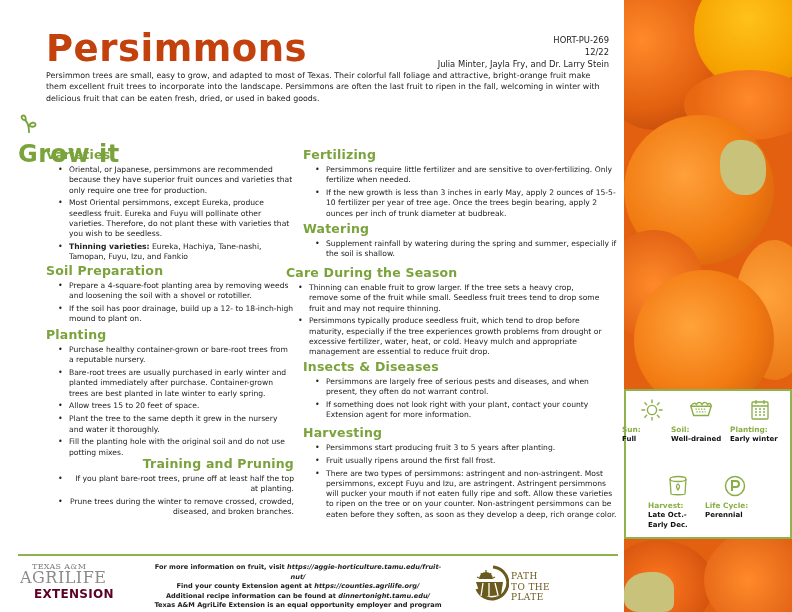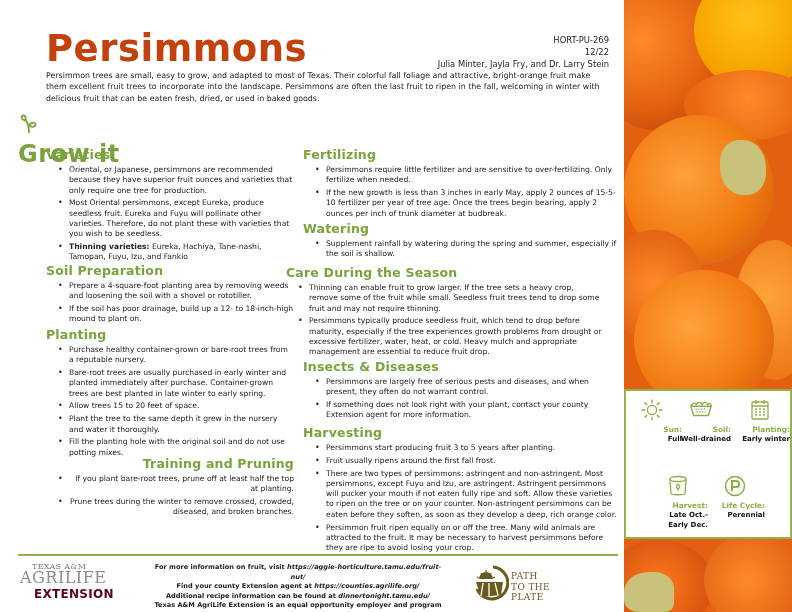--- a/index.html
+++ b/index.html
@@ -18,21 +18,21 @@
   .sec-title { font-size: 12.5px; font-weight: bold; color: #7aa33b; margin-bottom: 3px; letter-spacing: 0.2px; }
   ul.bullets { list-style: none; padding-left: 12px; }
   ul.bullets li { position: relative; padding-left: 11px; font-size: 7.6px; line-height: 10.3px; margin-bottom: 2.5px; color: #222; }
   ul.bullets li::before { content: "•"; position: absolute; left: 0; top: 0; font-size: 8px; }
   ul.bullets li b { font-weight: bold; }
 
   .photo { position: absolute; left: 624px; top: 0; width: 168px; height: 612px; overflow: hidden; background: #e2600f; }
   .photo .f { position: absolute; border-radius: 50%; }
 
   .info-box { position: absolute; left: 624px; top: 389px; width: 168px; height: 150px; background: #fff; border: 2px solid #8fb24f; }
-  .info-item { position: absolute; text-align: right; width: 60px; }
+  .info-item { position: absolute; text-align: left; width: 60px; }
   .info-item svg { display: block; margin: 0 auto 4px; }
   .info-label { font-size: 7.4px; font-weight: bold; color: #8aae45; line-height: 9px; }
   .info-value { font-size: 7px; font-weight: bold; color: #111; line-height: 10px; }
 
   .footer-rule { position: absolute; left: 18px; top: 554px; width: 600px; height: 2px; background: #8fb24f; }
   .agrilife { position: absolute; left: 20px; top: 561px; width: 95px; height: 40px; }
   .agrilife .l1 { font-family: "DejaVu Serif", serif; font-size: 8px; color: #7a7a7a; position: absolute; left: 12px; top: 1px; letter-spacing: 0.3px; }
   .agrilife .l2 { font-family: "DejaVu Serif", serif; font-size: 16px; color: #8a8a8a; position: absolute; left: 0; top: 7px; letter-spacing: 0.5px; }
   .agrilife .l3 { font-family: "DejaVu Sans", sans-serif; font-weight: bold; font-size: 12px; color: #5d0025; position: absolute; left: 14px; top: 26px; letter-spacing: 0.3px; }
   .footer-text { position: absolute; left: 150px; top: 563px; width: 296px; text-align: center; font-size: 6.6px; line-height: 9.6px; font-weight: bold; color: #222; }
@@ -126,21 +126,20 @@
     <li>If something does not look right with your plant, contact your county Extension agent for more information.</li>
   </ul>
 </div>
 
 <div class="section" style="left:303px; top:425px; width:316px;">
   <div class="sec-title">Harvesting</div>
   <ul class="bullets">
     <li>Persimmons start producing fruit 3 to 5 years after planting.</li>
     <li>Fruit usually ripens around the first fall frost.</li>
     <li>There are two types of persimmons: astringent and non-astringent. Most persimmons, except Fuyu and Izu, are astringent. Astringent persimmons will pucker your mouth if not eaten fully ripe and soft. Allow these varieties to ripen on the tree or on your counter. Non-astringent persimmons can be eaten before they soften, as soon as they develop a deep, rich orange color.</li>
-    <li>Persimmon fruit ripen equally on or off the tree. Many wild animals are attracted to the fruit. It may be necessary to harvest persimmons before they are ripe to avoid losing your crop.</li>
   </ul>
 </div>
 
 <div class="photo">
   <div class="f" style="left:-30px; top:-20px; width:120px; height:150px; background: radial-gradient(circle at 40% 40%, #ff8a2a, #e2600f 60%, #b3410a);"></div>
   <div class="f" style="left:70px; top:-30px; width:120px; height:120px; background: radial-gradient(circle at 45% 40%, #ffc21a, #f6a200 60%, #d98000);"></div>
   <div class="f" style="left:60px; top:70px; width:130px; height:70px; background: radial-gradient(circle at 50% 40%, #ff8a2a, #e86812 70%);"></div>
   <div class="f" style="left:0px; top:115px; width:150px; height:150px; background: radial-gradient(circle at 40% 40%, #ffa03a, #f07a10 55%, #c8520a);"></div>
   <div class="f" style="left:96px; top:140px; width:46px; height:55px; background: #c8c27a; border-radius: 40% 50% 40% 50%;"></div>
   <div class="f" style="left:-20px; top:230px; width:100px; height:110px; background: radial-gradient(circle at 50% 50%, #ff8a2a, #d9560c);"></div>

